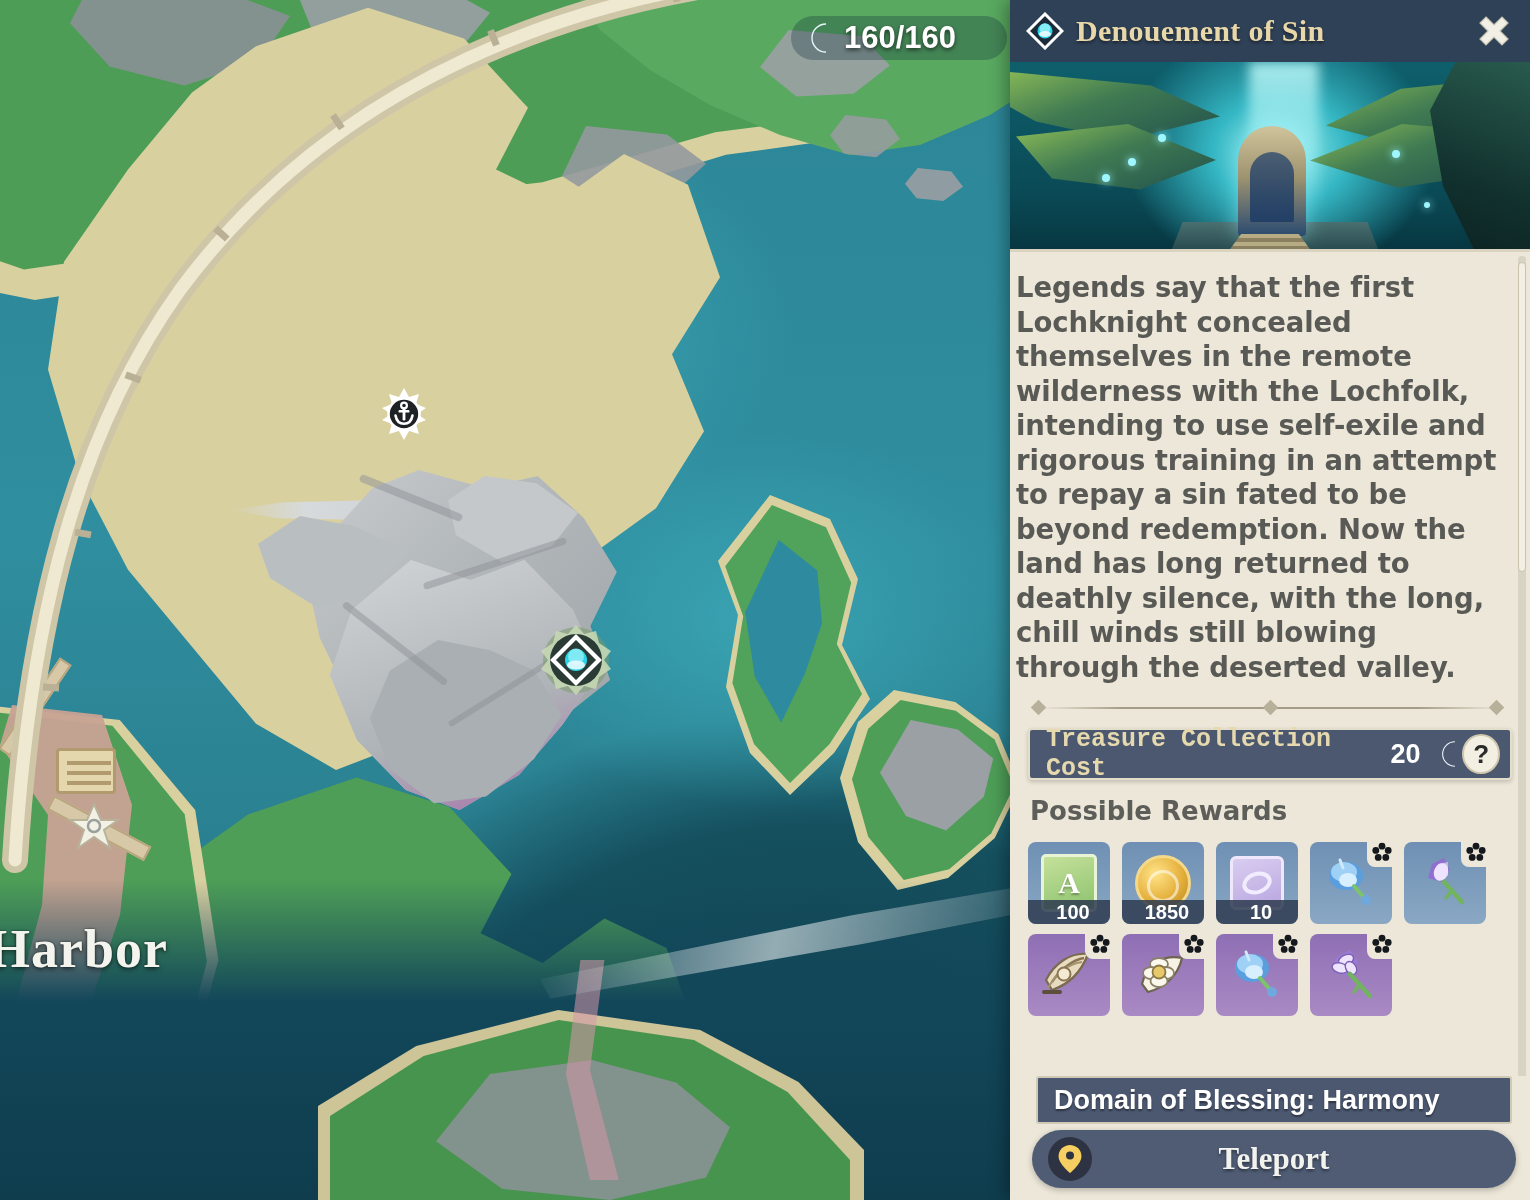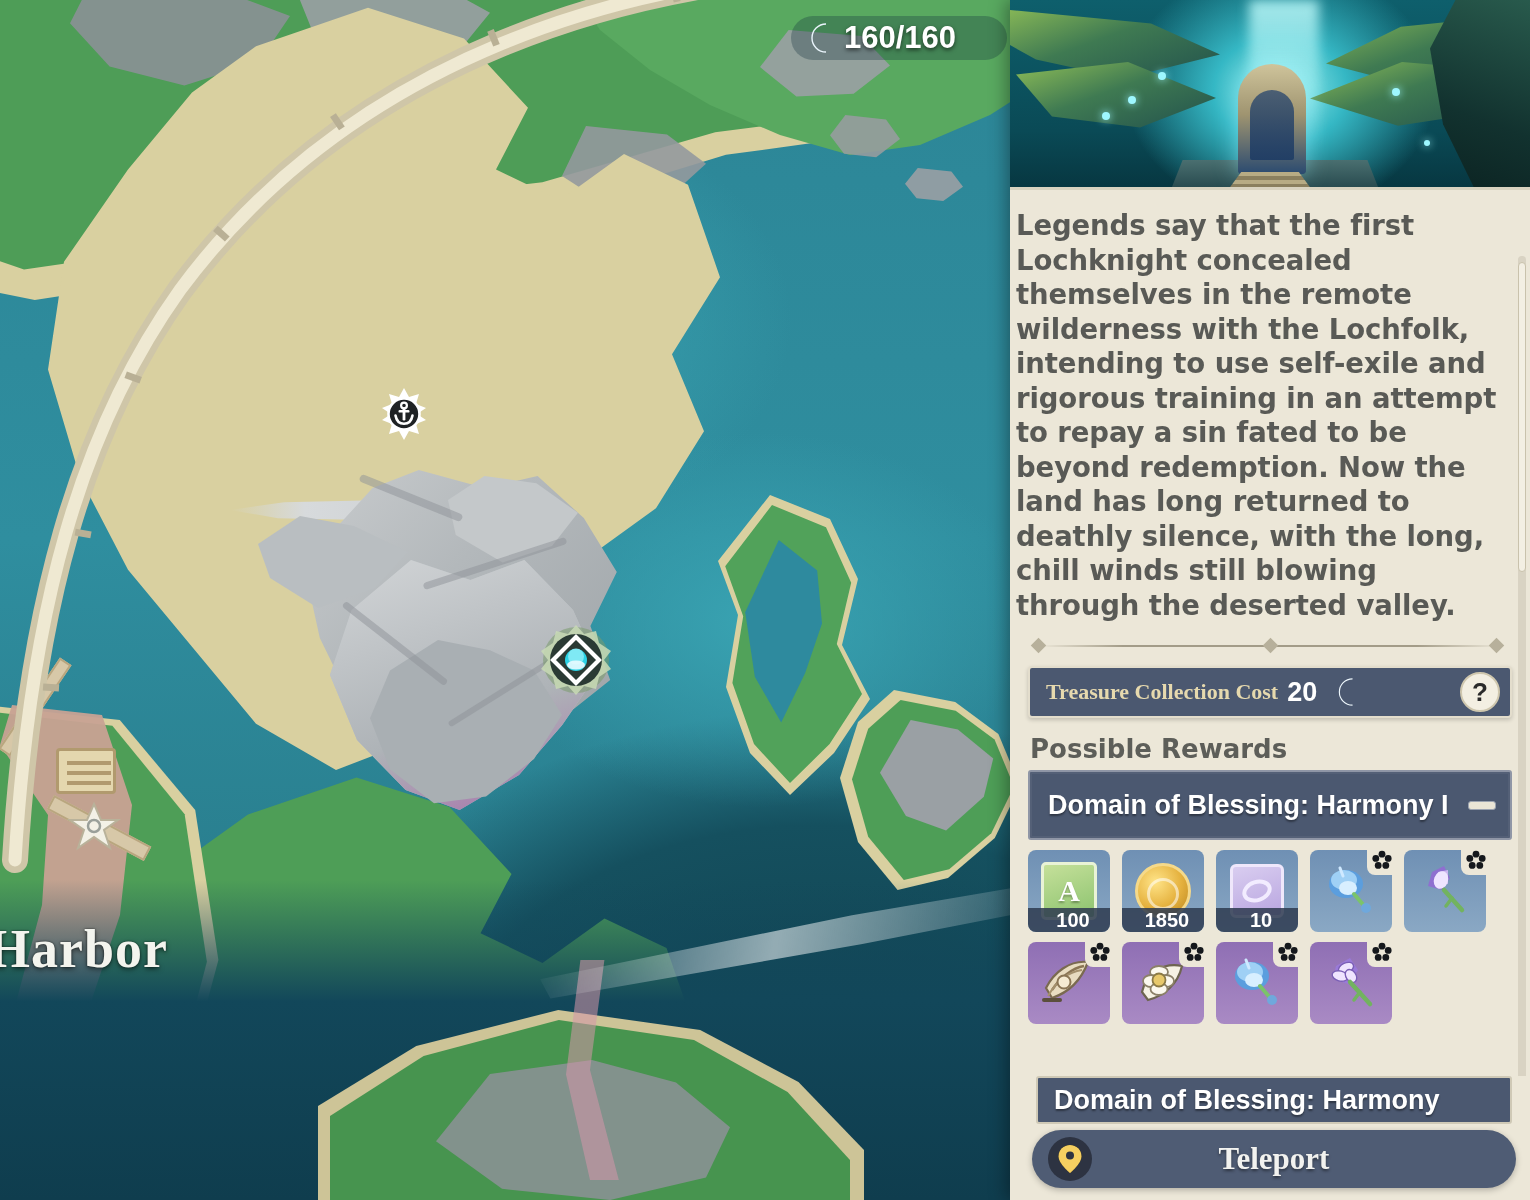--- a/index.html
+++ b/index.html
@@ -398,22 +398,22 @@
     margin: 8px 18px 0 18px;
     height: 52px;
     background: #4b5870;
     border: 2px solid #e3ddcc;
     border-radius: 4px;
     display:flex; align-items:center;
     padding: 0 10px 0 16px;
     box-shadow: 0 2px 4px rgba(0,0,0,.18);
   }
   #cost-bar .lbl {
-    color:#e6d9ae; font-size:22px; font-weight:bold;
-    font-family:Liberation Serif, serif;
+    color:#e6d9ae; font-size:25px; font-weight:bold;
+    font-family:Liberation Mono, monospace;
   }
   #cost-bar .val {
     color:#ffffff; font-size:27px; font-weight:bold; margin-left:9px;
     font-family:"Liberation Sans", sans-serif;
   }
   #cost-bar .moon { margin-left: 12px; }
   #help-btn {
     margin-left:auto; width:40px; height:40px; border-radius:50%;
     background:#f3efe2; border:2px solid #cfc7ae;
     display:flex; align-items:center; justify-content:center;
@@ -666,20 +666,34 @@
       <circle cx="38" cy="38" r="26" fill="#2a3a34"></circle>
       <path d="M38 15 L61 38 L38 61 L15 38 Z" fill="none" stroke="#ffffff" stroke-width="4.2"></path>
       <circle cx="38" cy="38" r="11" fill="#2bd3e6"></circle>
       <circle cx="38" cy="34.5" r="8" fill="#7fe9f4"></circle>
       <ellipse cx="38" cy="43" rx="9" ry="4.5" fill="#e9fbff" opacity=".9"></ellipse>
     </svg>
   </div>
 
   <div id="panel">
 
+    <div id="panel-header">
+      <svg class="title-diamond" viewBox="0 0 38 38">
+        <path d="M19 2 L36 19 L19 36 L2 19 Z" fill="#1d2a3a" stroke="#ffffff" stroke-width="3"></path>
+        <circle cx="19" cy="19" r="7.5" fill="#2bd3e6"></circle>
+        <circle cx="19" cy="16.6" r="5.4" fill="#86ecf5"></circle>
+        <ellipse cx="19" cy="22" rx="6" ry="3" fill="#eafcff" opacity=".92"></ellipse>
+      </svg>
+      <span class="title">Denouement of Sin</span>
+      <div id="close-btn">
+        <svg width="40" height="40" viewBox="0 0 40 40">
+          <path d="M12 6 L20 14 L28 6 L34 12 L26 20 L34 28 L28 34 L20 26 L12 34 L6 28 L14 20 L6 12 Z" fill="#f2f0e6" stroke="#c9c4b2" stroke-width="1.2"></path>
+        </svg>
+      </div>
+    </div>
 
     <div id="preview">
       <div class="pv" id="pv-glow"></div>
       <div class="pv" id="pv-beam"></div>
       <div class="pv pv-crag" id="pv-c1"></div>
       <div class="pv pv-crag" id="pv-c2"></div>
       <div class="pv pv-crag" id="pv-c3"></div>
       <div class="pv pv-crag" id="pv-c4"></div>
       <div class="pv" id="pv-dark-r"></div>
       <div class="pv" id="pv-platform"></div>
@@ -716,24 +730,20 @@
           </defs>
         <path d="M25 3 A14 14 0 1 0 25 31 A11.5 11.5 0 1 1 25 3 Z" fill="url(#mg2)" stroke="#eef7fc" stroke-width="1.2"></path>
       </svg>
       <div id="help-btn">
         <span>?</span>
       </div>
     </div>
 
     <div id="rewards-title">Possible Rewards</div>
 
-    <div class="reward-group-header">
-      <span class="t">Domain of Blessing: Harmony I</span>
-      <span class="collapse-dash"></span>
-    </div>
 
     <div id="item-grid">
 
       <div class="item-row">
         <div class="item r3">
           <div class="inner">
             <div class="art-book">A</div>
           </div>
           <div class="cnt">100</div>
         </div>

